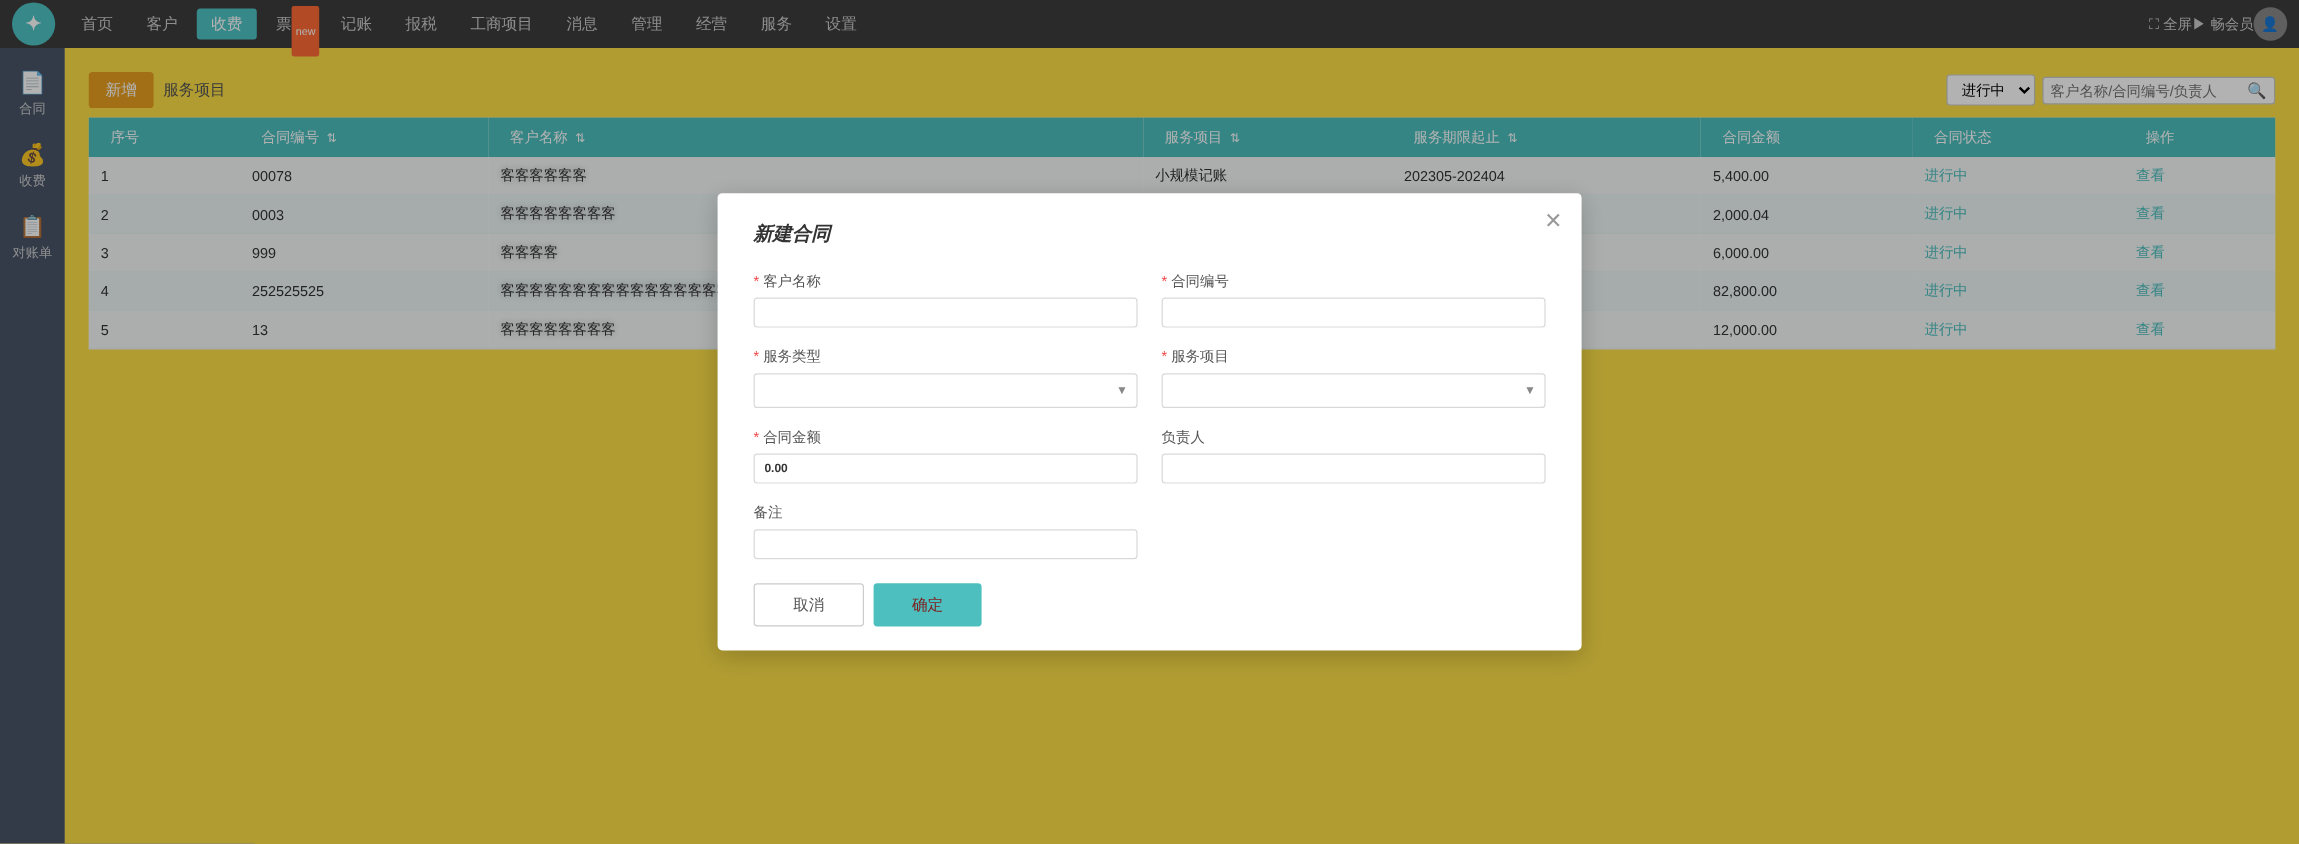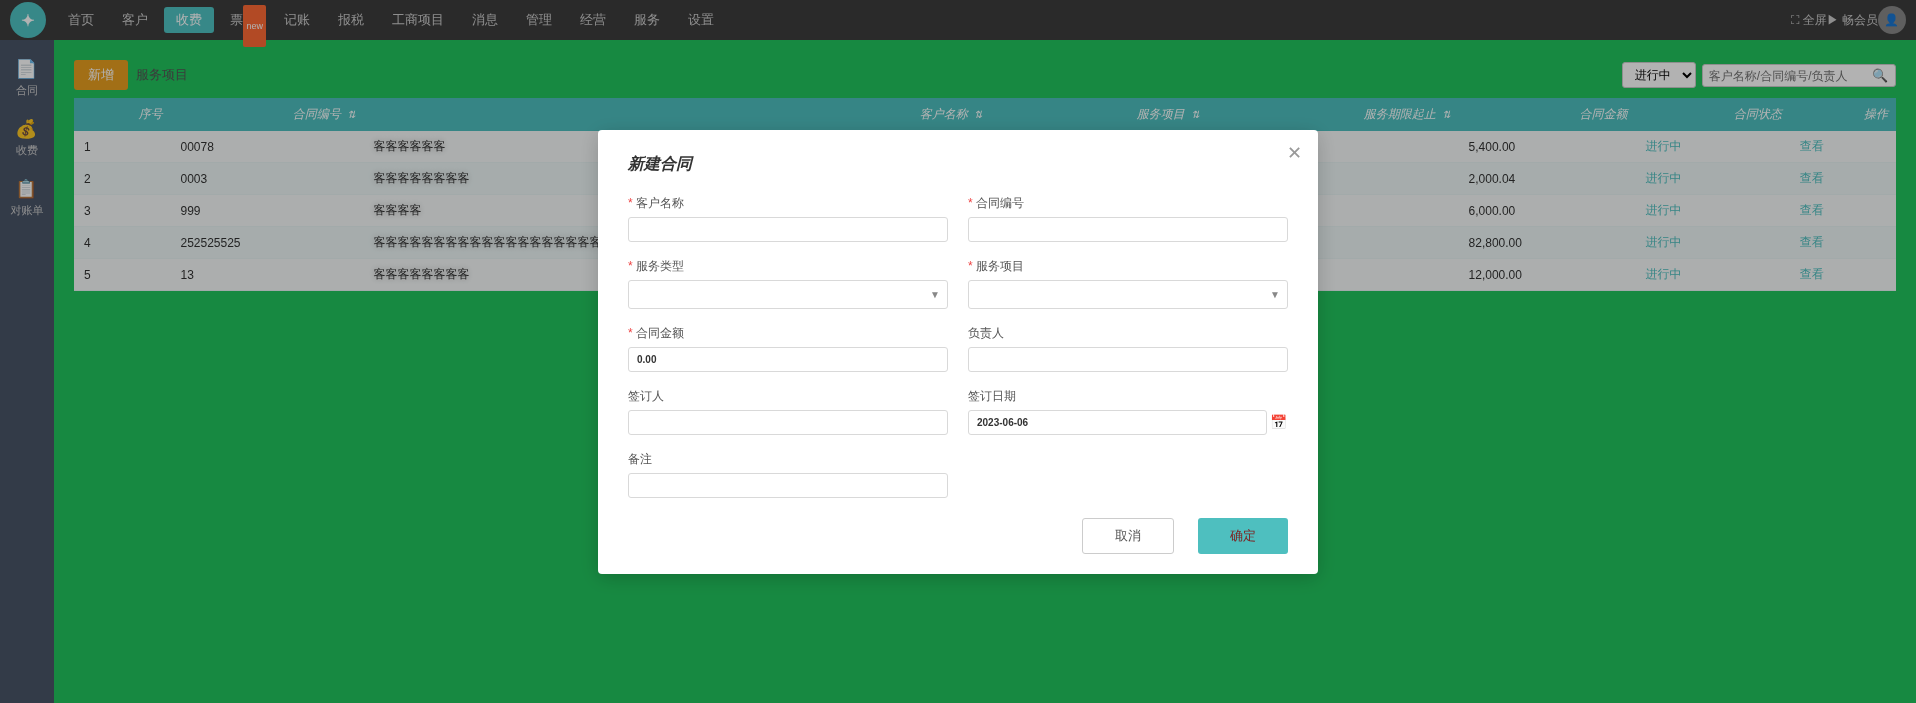--- a/index.html
+++ b/index.html
@@ -49,21 +49,21 @@
     .sidebar-item {
       width: 50px; display: flex; flex-direction: column; align-items: center;
       padding: 8px 4px; cursor: pointer; color: #ccc; border-radius: 4px;
       font-size: 11px; gap: 3px;
     }
     .sidebar-item .s-icon { font-size: 18px; }
 
     
     .content-area {
       flex: 1; padding: 20px; overflow: auto;
-      background: #22c55e;
+      background: #fde047;
     }
 
     
     .table-toolbar {
       display: flex; align-items: center; gap: 8px; margin-bottom: 8px;
     }
     .btn-new {
       background: #e8a020; color: #fff; border: none;
       padding: 6px 14px; border-radius: 3px; cursor: pointer; font-size: 13px;
     }
@@ -79,22 +79,22 @@
       padding: 3px 6px; gap: 4px;
     }
     .search-box input {
       border: none; outline: none; font-size: 12px; width: 160px;
     }
 
     
     .data-table { width: 100%; border-collapse: collapse; background: #fff; }
     .data-table thead tr { background: #4ebfbf; color: #fff; }
     .data-table thead th {
-      padding: 8px 8px; text-align: right; font-weight: normal;
-      font-size: 12px; white-space: nowrap; font-style: italic;
+      padding: 8px 18px; text-align: left; font-weight: normal;
+      font-size: 12px; white-space: nowrap;
     }
     .data-table tbody tr:nth-child(odd) { background: #f7fafa; }
     .data-table tbody tr:nth-child(even) { background: #eef7f7; }
     .data-table tbody td {
       padding: 7px 10px; font-size: 12px; color: #333;
       border-bottom: 1px solid #e8f4f4;
     }
     .sort-icon { font-size: 10px; margin-left: 3px; }
     .link-btn { color: #4ebfbf; cursor: pointer; text-decoration: none; }
     .status-badge { color: #4ebfbf; }
@@ -132,21 +132,21 @@
     .form-select-wrap select {
       width: 100%; border: 1px solid #d9d9d9; border-radius: 3px;
       padding: 6px 24px 6px 8px; font-size: 13px; outline: none;
       appearance: none; background: #fff; cursor: pointer;
     }
     .form-select-wrap::after {
       content: '▼'; position: absolute; right: 8px; top: 50%;
       transform: translateY(-50%); pointer-events: none; font-size: 10px; color: #888;
     }
     .modal-footer {
-      display: flex; justify-content: flex-end; gap: 24px; margin-top: 20px;
+      display: flex; justify-content: flex-start; gap: 8px; margin-top: 20px;
     }
     .btn-cancel {
       padding: 8px 32px; border: 1px solid #ccc; border-radius: 3px;
       background: #fff; cursor: pointer; font-size: 13px; color: #555;
     }
     .btn-confirm {
       padding: 8px 32px; border: none; border-radius: 3px;
       background: #4ebfbf; color: #7f1d1d; cursor: pointer; font-size: 13px;
     }
     .calendar-icon { color: #aaa; cursor: pointer; font-size: 14px; }
@@ -325,33 +325,20 @@
       <div class="form-field">
         <label class="form-label required">合同金额</label>
         <input class="form-input" type="text" value="0.00" style="">
       </div>
       <div class="form-field">
         <label class="form-label">负责人</label>
         <input class="form-input" type="text" style="">
       </div>
     </div>
 
-    <div class="form-row">
-      <div class="form-field">
-        <label class="form-label">签订人</label>
-        <input class="form-input" type="text" style="">
-      </div>
-      <div class="form-field">
-        <label class="form-label">签订日期</label>
-        <div class="input-with-icon">
-          <input class="form-input" type="text" value="2023-06-06" style="">
-          <span class="calendar-icon">📅</span>
-        </div>
-      </div>
-    </div>
 
     <div class="form-row">
       <div class="form-field" style="max-width: calc(50% - 10px);">
         <label class="form-label">备注</label>
         <input class="form-input" type="text" style="">
       </div>
     </div>
 
     <div class="modal-footer">
       <button class="btn-cancel">取消</button>

